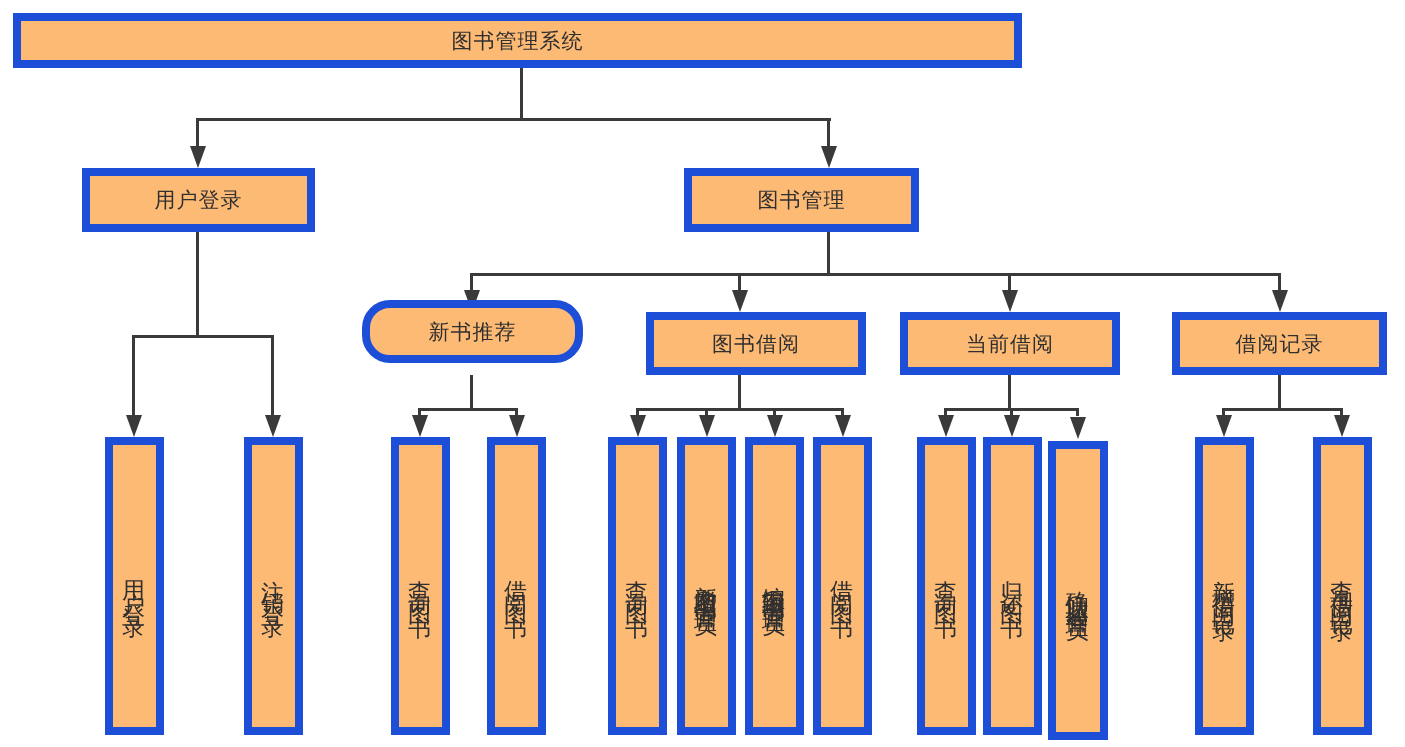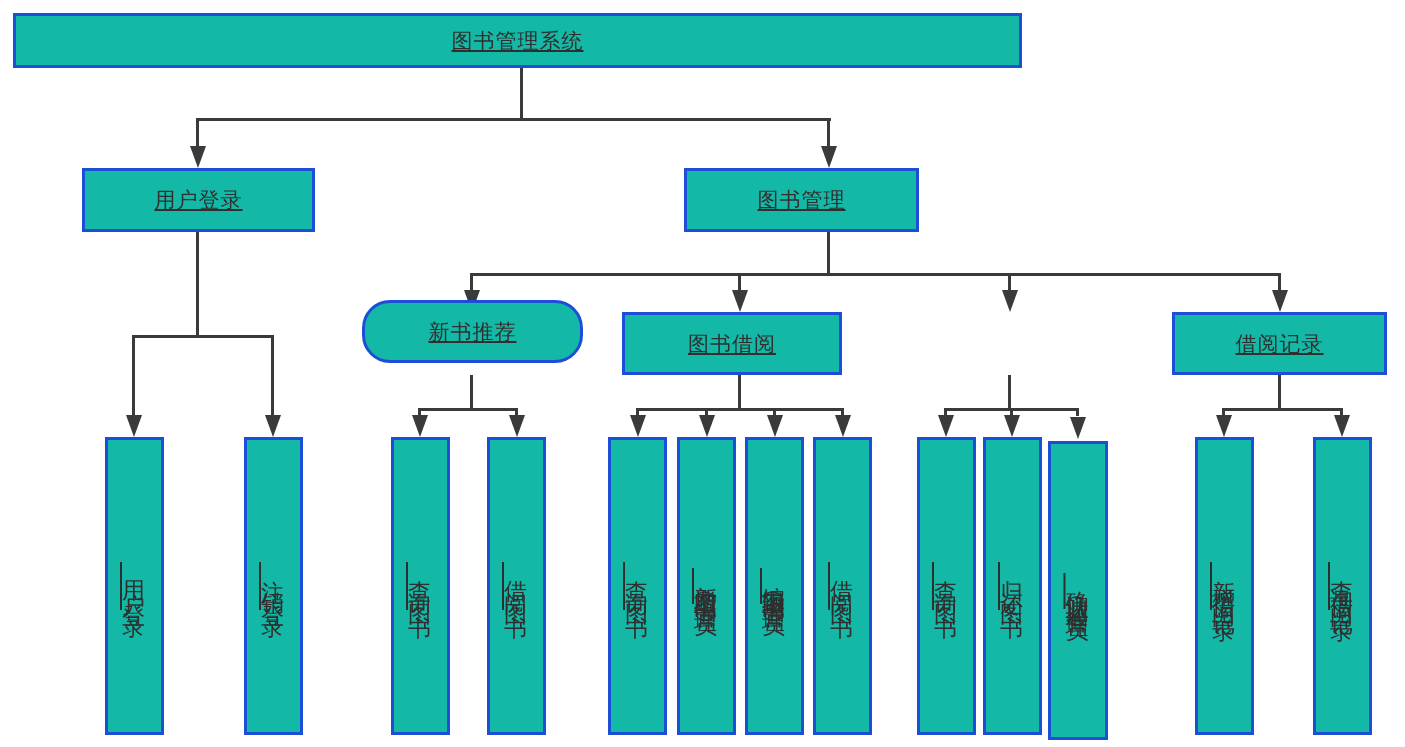--- a/index.html
+++ b/index.html
@@ -3,22 +3,22 @@
 <meta charset="utf-8">
 <style>
   html,body{margin:0;padding:0;background:#ffffff;}
   #canvas{
     position:relative;width:1405px;height:747px;background:#ffffff;
     font-family:"Liberation Sans","DejaVu Sans",sans-serif;
     color:#2f2f2f;overflow:hidden;
   }
   .box{
     position:absolute;box-sizing:border-box;
-    border:3px solid #1d4ed8;background:#14b8a6;
-    display:flex;align-items:center;justify-content:center;text-decoration:underline;
+    border:8px solid #1d4ed8;background:#fdba74;
+    display:flex;align-items:center;justify-content:center;
   }
   .hbox{font-size:21px;letter-spacing:1px;white-space:nowrap;}
   .vbox{
     writing-mode:vertical-rl;text-orientation:mixed;
     font-size:23px;white-space:nowrap;
   }
   .ls-lg{letter-spacing:12px;}
   .ls-md{letter-spacing:8px;}
   .ls-sm{letter-spacing:4px;}
   .vline{position:absolute;width:3px;background:#3a3a3a;}
@@ -62,21 +62,22 @@
   <div class="vline" style="left:470px;top:273px;height:17px;"></div>
   <div class="arrow" style="left:464px;top:290px;"></div>
   <div class="vline" style="left:738px;top:273px;height:17px;"></div>
   <div class="arrow" style="left:732px;top:290px;"></div>
   <div class="vline" style="left:1008px;top:273px;height:17px;"></div>
   <div class="arrow" style="left:1002px;top:290px;"></div>
   <div class="vline" style="left:1278px;top:273px;height:17px;"></div>
   <div class="arrow" style="left:1272px;top:290px;"></div>
 
   <div class="box hbox" style="left:362px;top:300px;width:221px;height:63px;border-radius:28px;">新书推荐</div>
-  <div class="box hbox" style="left:622px;top:312px;width:220px;height:63px;">图书借阅</div>
+  <div class="box hbox" style="left:646px;top:312px;width:220px;height:63px;">图书借阅</div>
+  <div class="box hbox" style="left:900px;top:312px;width:220px;height:63px;">当前借阅</div>
   <div class="box hbox" style="left:1172px;top:312px;width:215px;height:63px;">借阅记录</div>
 
   <div class="vline" style="left:470px;top:375px;height:33px;"></div>
   <div class="hline" style="left:419px;top:408px;width:98px;"></div>
   <div class="vline" style="left:418px;top:408px;height:8px;"></div>
   <div class="arrow" style="left:412px;top:415px;"></div>
   <div class="vline" style="left:515px;top:408px;height:8px;"></div>
   <div class="arrow" style="left:509px;top:415px;"></div>
 
   <div class="vline" style="left:738px;top:375px;height:33px;"></div>

